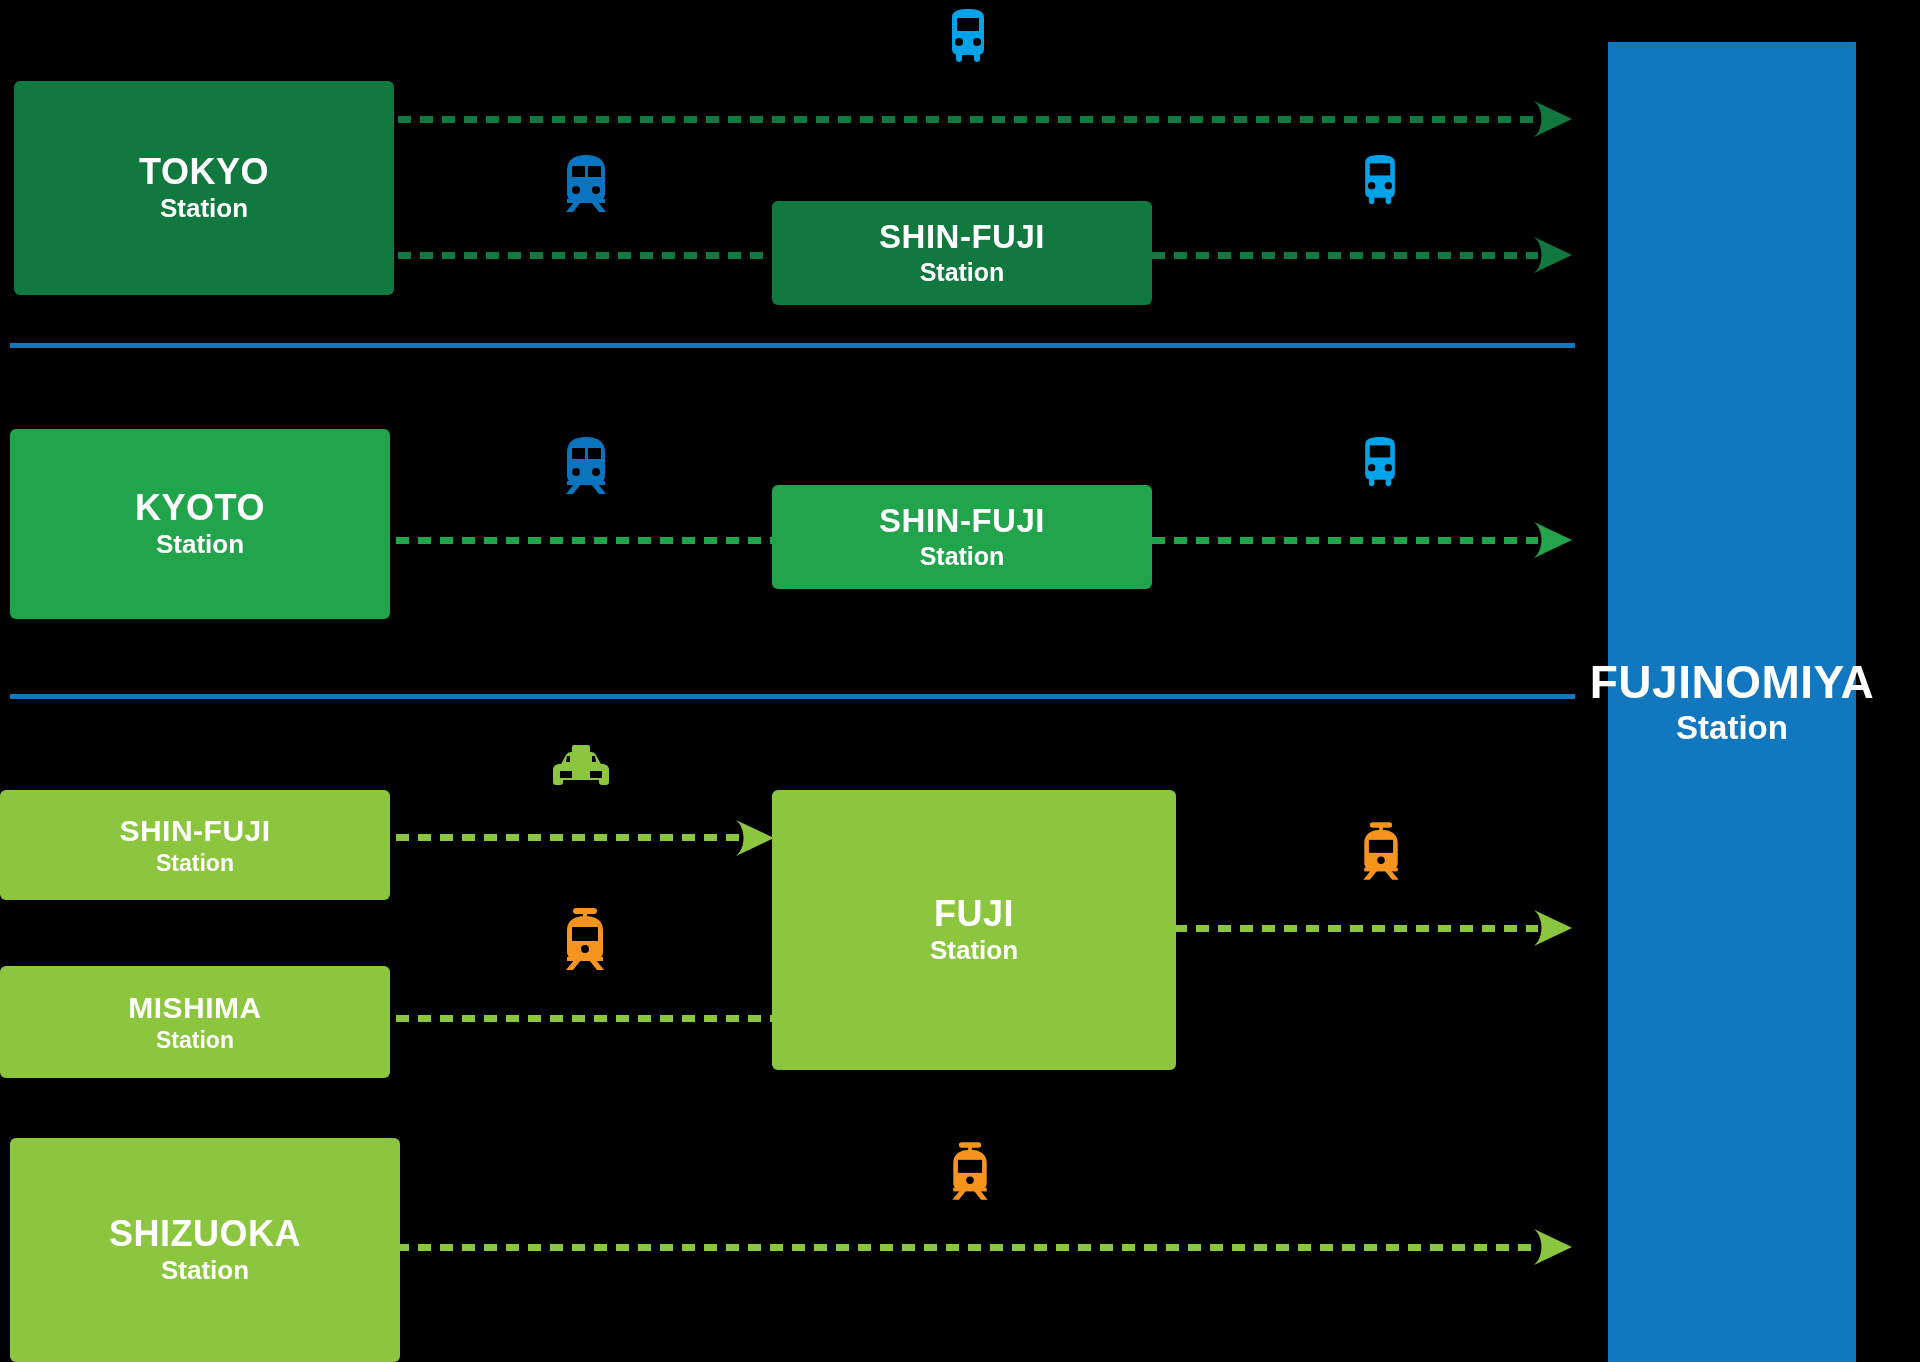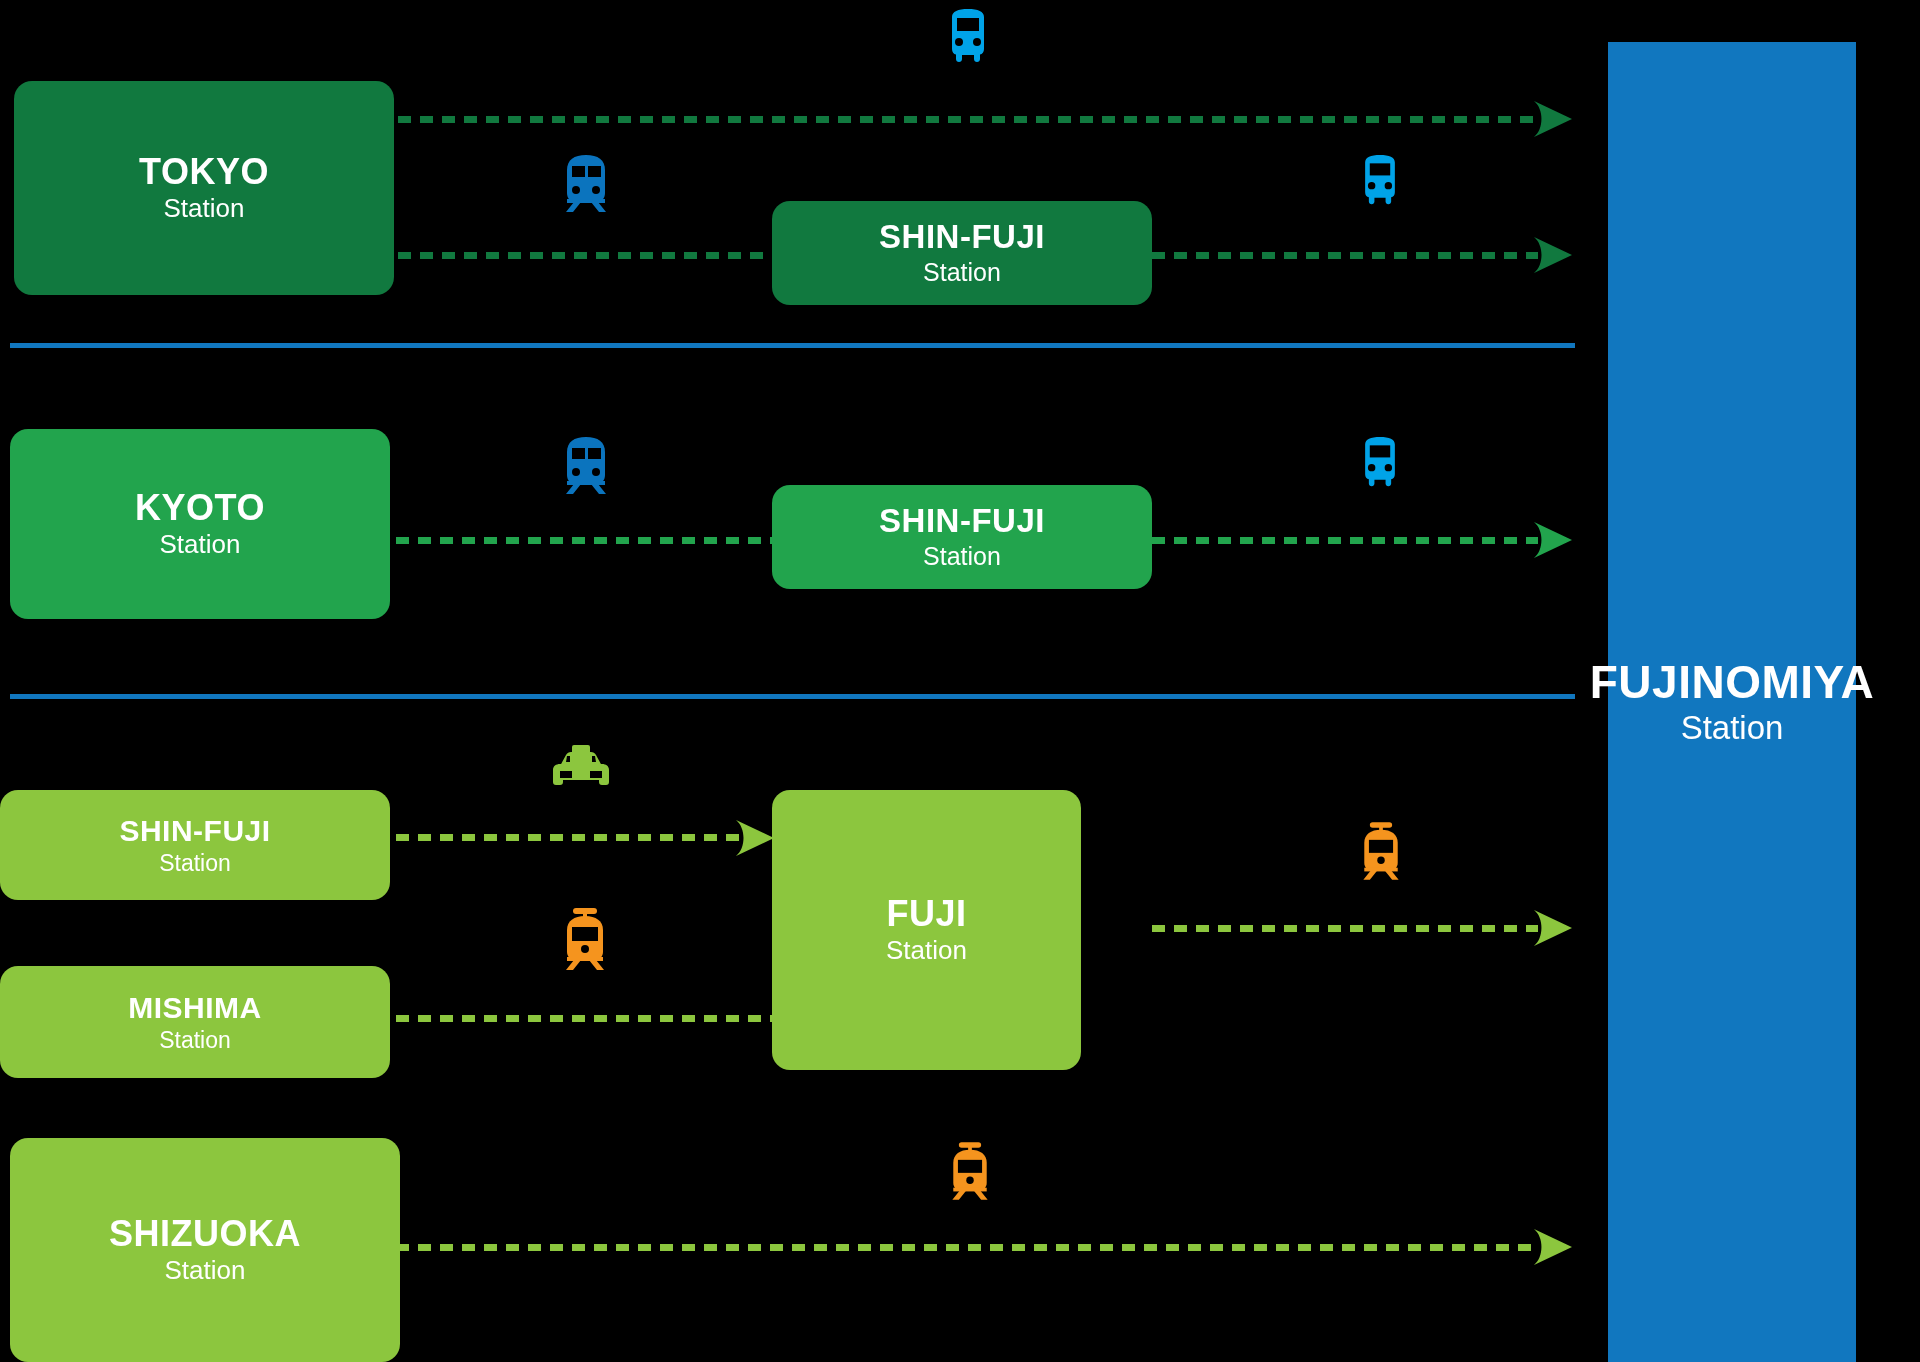--- a/index.html
+++ b/index.html
@@ -7,36 +7,36 @@
     width: 1920px; height: 1362px;
     background: #000;
     font-family: "Liberation Sans", sans-serif;
     overflow: hidden;
   }
   #canvas { position: relative; width: 1920px; height: 1362px; background: #000; }
 
   
   .station {
     position: absolute;
-    border-radius: 18px;
+    border-radius: 6px;
     display: flex;
     flex-direction: column;
     align-items: center;
     justify-content: center;
     color: #fff;
     text-align: center;
     line-height: 1.06;
   }
   .station .name {
     font-weight: bold;
     letter-spacing: 0.5px;
     white-space: nowrap;
   }
   .station .sub {
-    font-weight: normal;
+    font-weight: bold;
     margin-top: 4px;
     white-space: nowrap;
   }
 
   
   .sz-lg .name { font-size: 36px; }
   .sz-lg .sub  { font-size: 26px; }
   .sz-md .name { font-size: 33px; }
   .sz-md .sub  { font-size: 25px; }
   .sz-sm .name { font-size: 30px; }
@@ -233,21 +233,21 @@
 
   <div class="station sz-sm" style="left:0px; top:966px; width:390px; height:112px; background:#8CC63E;">
     <span class="name">MISHIMA</span>
     <span class="sub">Station</span>
   </div>
 
   <div class="dotline dot-lite" style="left:396px; top:1015px; width:380px;">
       <i></i>
     </div>
 
-  <div class="station sz-lg" style="left:772px; top:790px; width:309px; height:280px; background:#8CC63E;">
+  <div class="station sz-lg" style="left:772px; top:790px; width:404px; height:280px; background:#8CC63E;">
     <span class="name">FUJI</span>
     <span class="sub">Station</span>
   </div>
 
   <div class="icon" style="left:1355px; top:820px; width:52px; height:62px;">
     <svg viewBox="0 0 56 66">
       <rect x="16" y="2" width="24" height="6" rx="3" fill="#F5941E"></rect>
       <rect x="26" y="6" width="4" height="6" fill="#F5941E"></rect>
       <path fill="#F5941E" d="M10 24C10 15 17 10 28 10s18 5 18 14v22c0 5-4 8-8 8H18c-4 0-8-3-8-8V24z"></path>
       <rect x="15" y="21" width="26" height="14" fill="#000"></rect>

